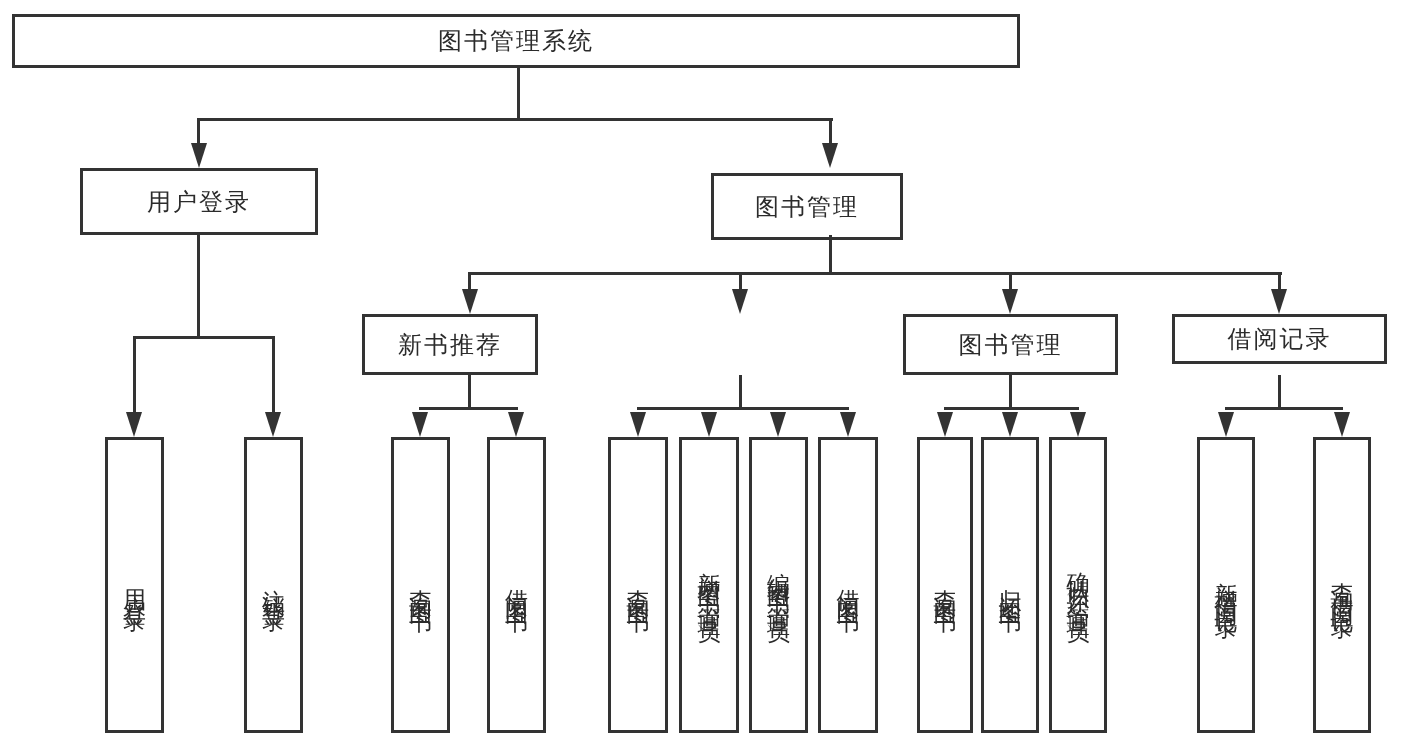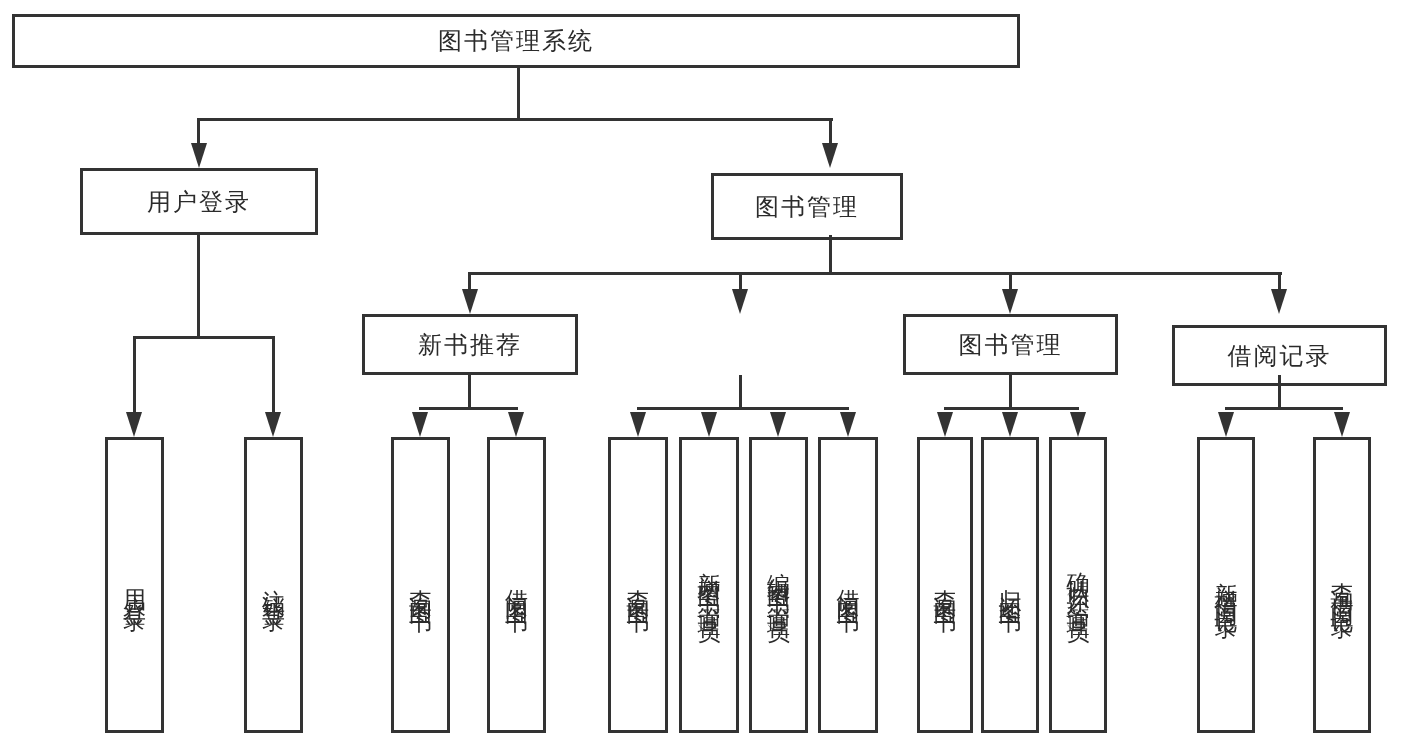--- a/index.html
+++ b/index.html
@@ -50,23 +50,23 @@
 </head>
 <body>
 
 <div class="canvas">
 
   <div class="box" style="left:12px;top:14px;width:1008px;height:54px">图书管理系统</div>
 
   <div class="box" style="left:80px;top:168px;width:238px;height:67px">用户登录</div>
   <div class="box" style="left:711px;top:173px;width:192px;height:67px">图书管理</div>
 
-  <div class="box" style="left:362px;top:314px;width:216px;height:61px">新书推荐</div>
+  <div class="box" style="left:362px;top:314px;width:176px;height:61px">新书推荐</div>
   <div class="box" style="left:903px;top:314px;width:215px;height:61px">图书管理</div>
-  <div class="box" style="left:1172px;top:325px;width:215px;height:61px">借阅记录</div>
+  <div class="box" style="left:1172px;top:314px;width:215px;height:50px">借阅记录</div>
 
   <div class="box vbox" style="left:105px;top:437px;width:59px;height:296px">用户登录</div>
   <div class="box vbox" style="left:244px;top:437px;width:59px;height:296px">注销登录</div>
 
   <div class="box vbox" style="left:391px;top:437px;width:59px;height:296px">查询图书</div>
   <div class="box vbox" style="left:487px;top:437px;width:59px;height:296px">借阅图书</div>
 
   <div class="box vbox" style="left:608px;top:437px;width:60px;height:296px">查询图书</div>
   <div class="box vbox" style="left:679px;top:437px;width:60px;height:296px">新增图书（管理员）</div>
   <div class="box vbox" style="left:749px;top:437px;width:59px;height:296px">编辑图书（管理员）</div>

